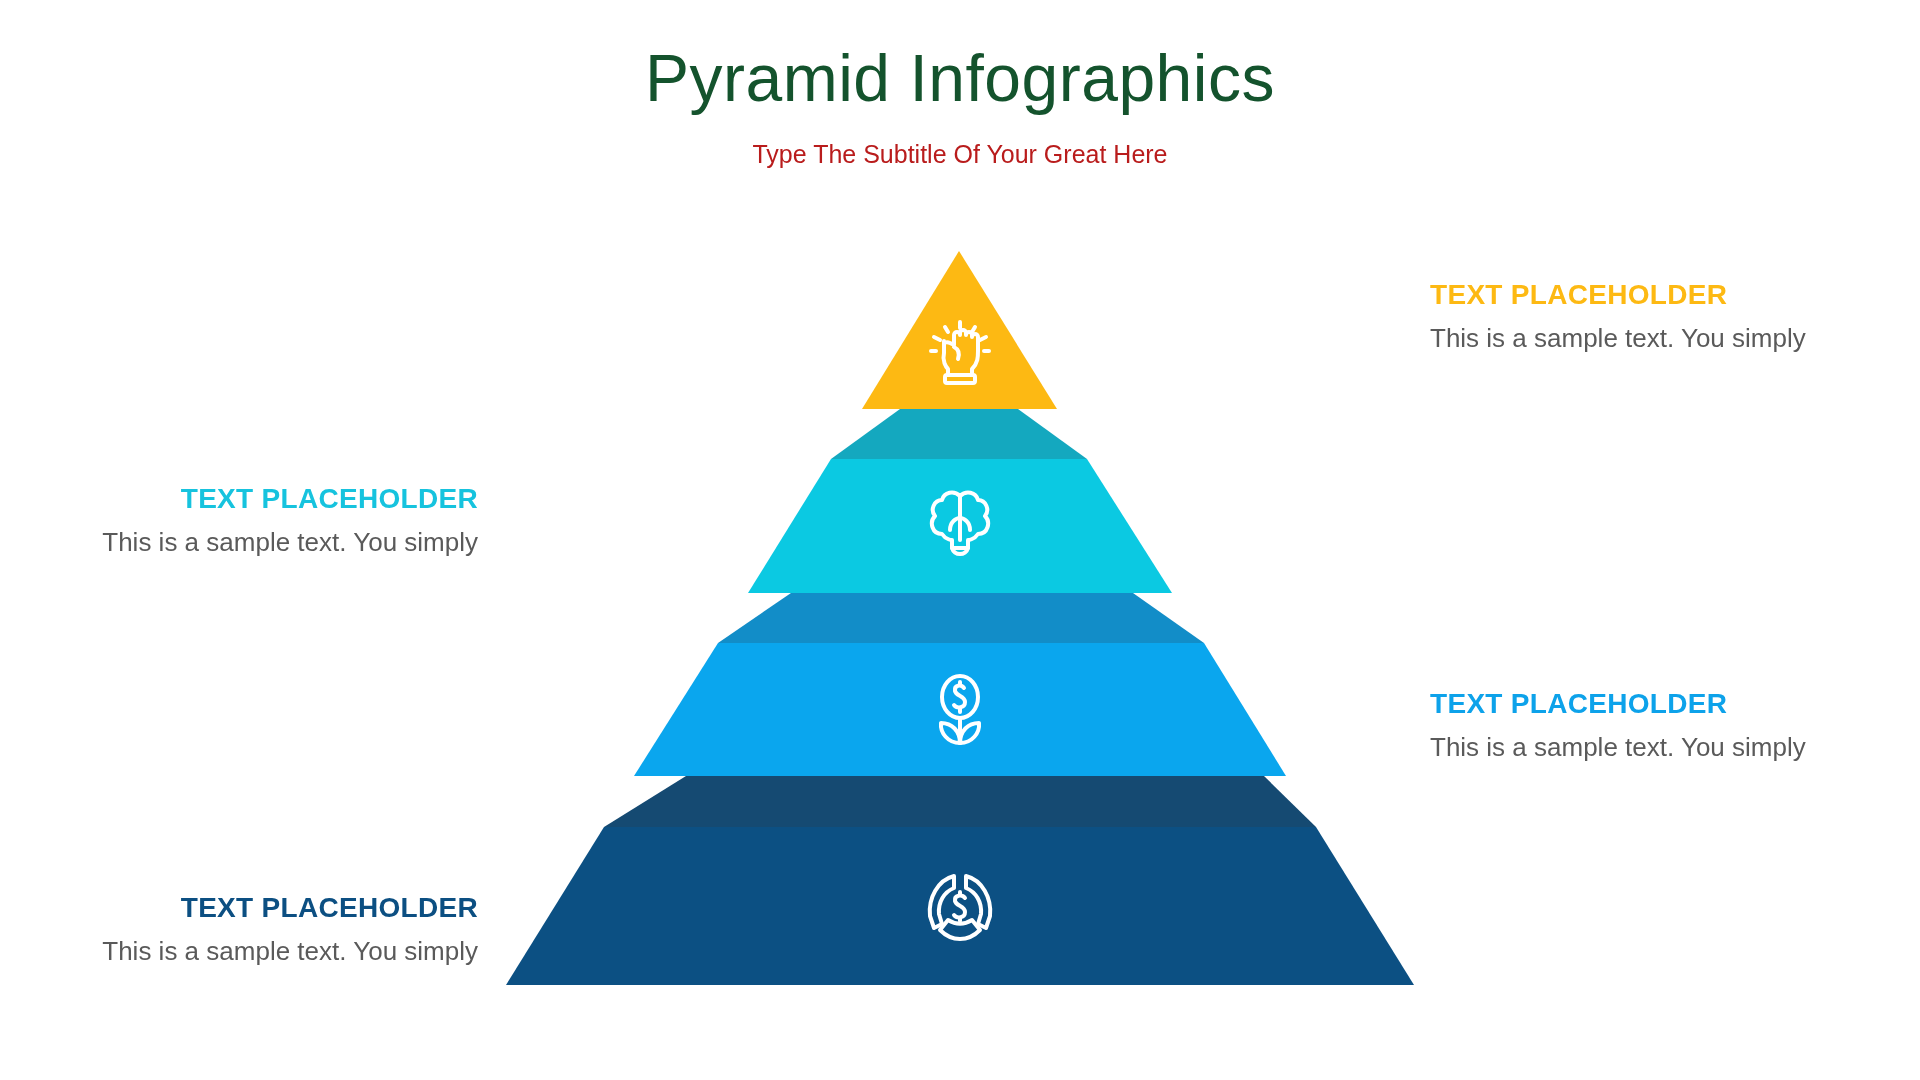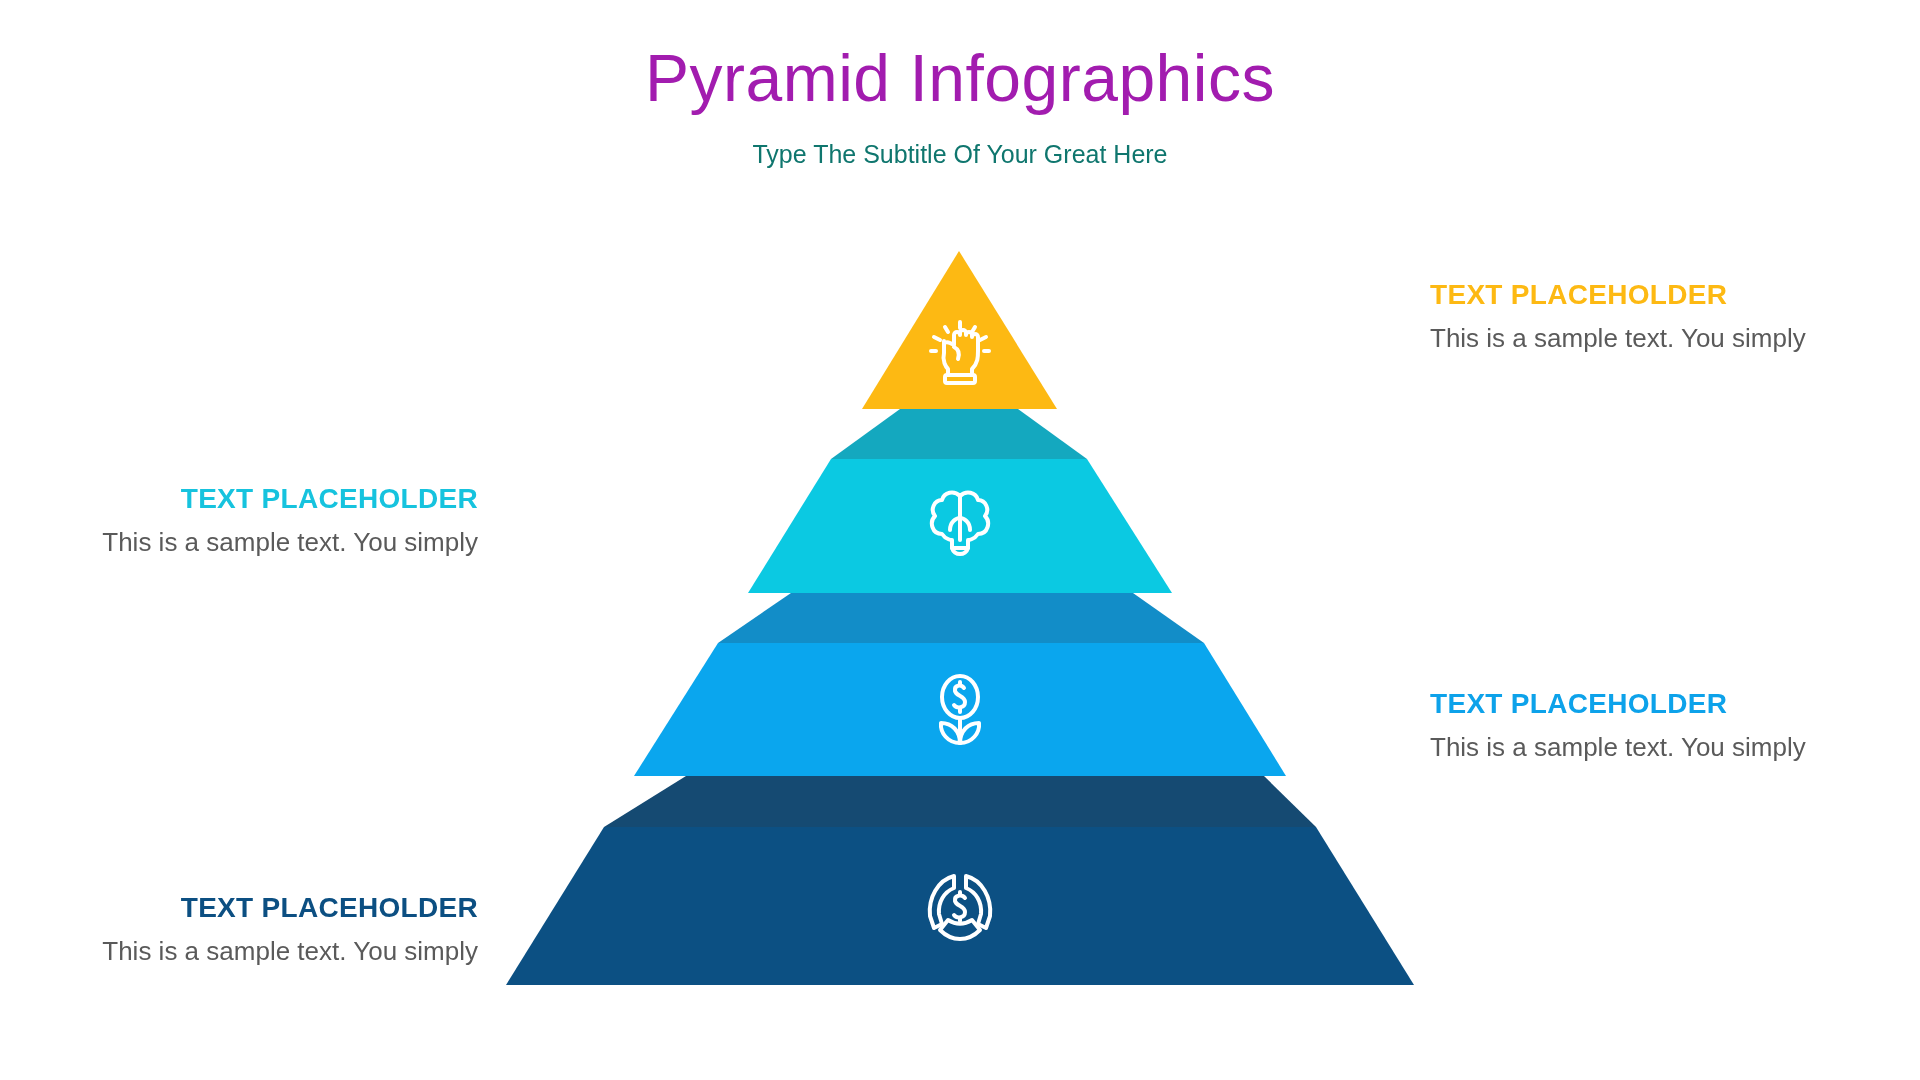--- a/index.html
+++ b/index.html
@@ -3,26 +3,26 @@
 <meta charset="utf-8">
 <style>
   html, body { margin: 0; padding: 0; }
   body {
     width: 1920px; height: 1080px; background: #ffffff;
     position: relative; overflow: hidden;
     font-family: "Liberation Sans", "DejaVu Sans", sans-serif;
   }
   .title {
     position: absolute; left: 0; width: 1920px; top: 40px;
-    text-align: center; font-size: 66px; color: #a21caf; font-weight: normal;
+    text-align: center; font-size: 66px; color: #14532d; font-weight: normal;
     letter-spacing: 0.5px;
   }
   .subtitle {
     position: absolute; left: 0; width: 1920px; top: 140px;
-    text-align: center; font-size: 25px; color: #0f766e;
+    text-align: center; font-size: 25px; color: #b91c1c;
   }
   svg.pyramid { position: absolute; left: 0; top: 0; }
   .block { position: absolute; width: 520px; }
   .block.left { text-align: right; }
   .block.right { text-align: left; }
   .block .heading {
     font-size: 28px; font-weight: bold; letter-spacing: 0.3px; line-height: 34px;
   }
   .block .body {
     font-size: 26px; color: #5a5a5a; margin-top: 10px; line-height: 32px;

